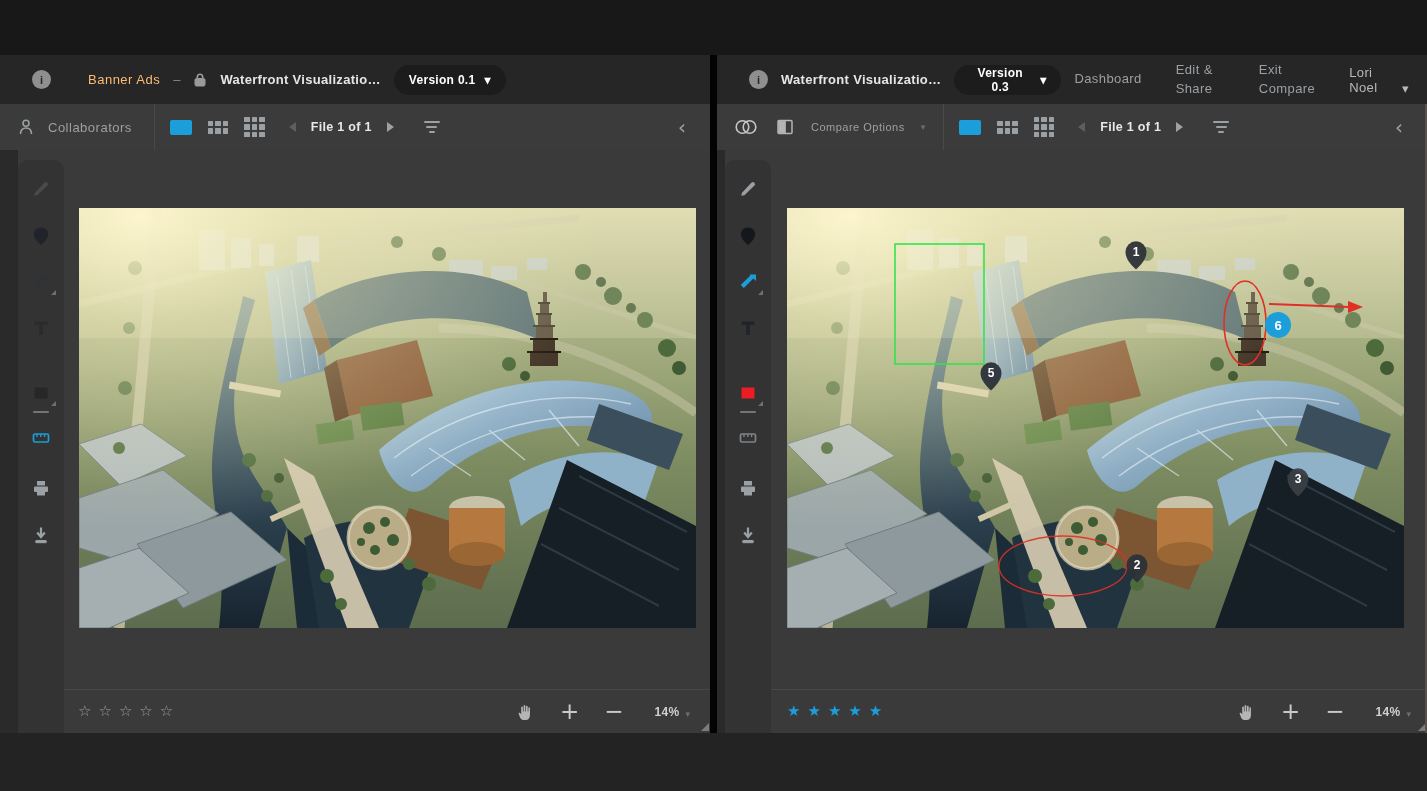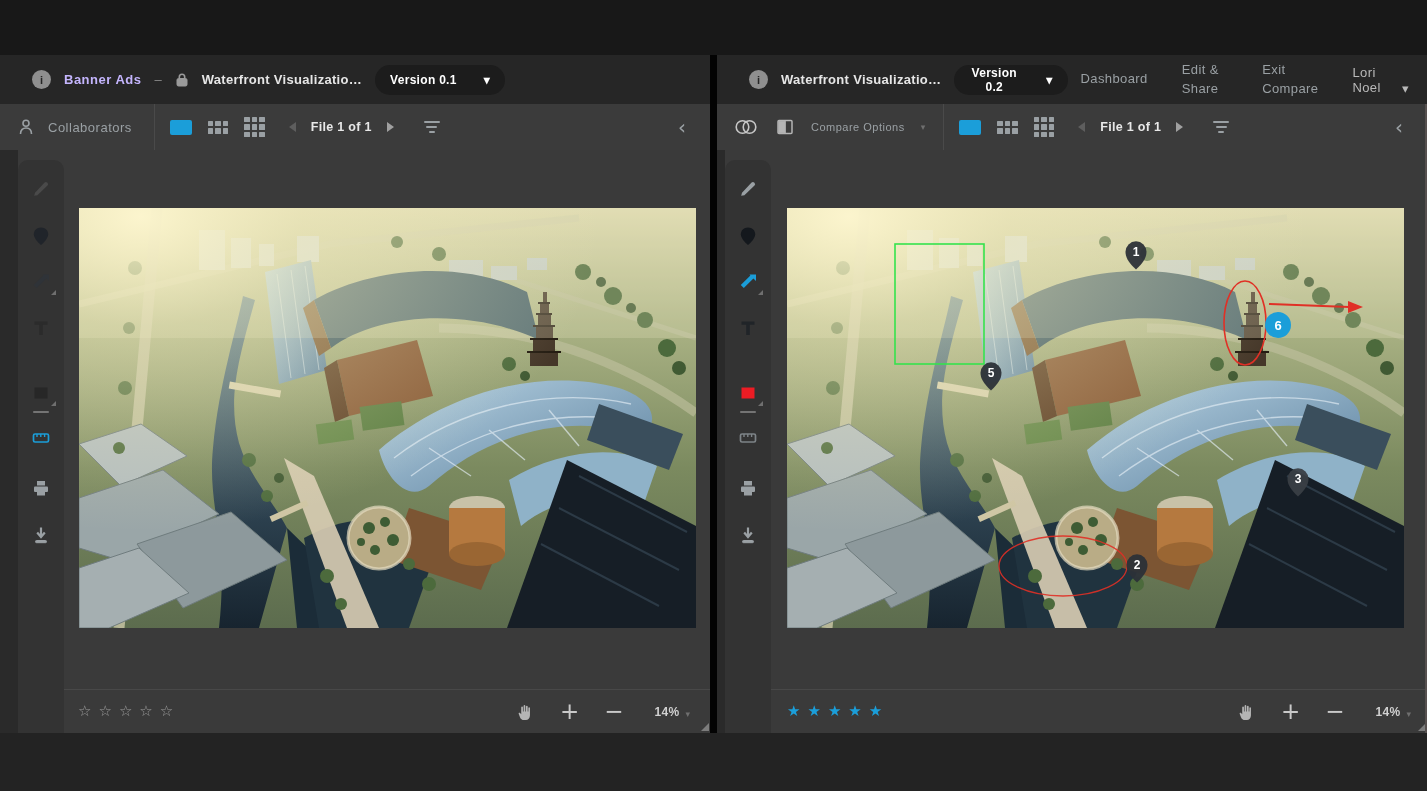--- a/index.html
+++ b/index.html
@@ -9,24 +9,24 @@
   .vdiv{position:absolute;left:710px;top:55px;width:7px;height:678px;background:#030303;z-index:6;}
 
   .panel{position:absolute;top:0;width:710px;height:733px;}
   #panel-left{left:0;} #panel-right{left:717px;}
 
   
   .hdr{position:absolute;top:55px;left:0;width:100%;height:49px;background:#262626;
        display:flex;align-items:center;gap:13px;padding:0 14px 0 32px;box-sizing:border-box;}
   .info-ic{width:19px;height:19px;border-radius:50%;background:#8f8f8f;color:#262626;
        font-size:11px;font-weight:bold;display:flex;align-items:center;justify-content:center;flex:0 0 auto;}
-  .t-proj{font-size:13px;font-weight:700;color:#c4b5fd;letter-spacing:.5px;}
+  .t-proj{font-size:13px;font-weight:400;color:#fdba74;letter-spacing:.5px;margin-left:24px;}
   .t-sep{color:#8a8a8a;font-size:13px;}
   .t-title{font-size:13px;font-weight:700;color:#e6e6e6;letter-spacing:.3px;white-space:nowrap;}
-  .pill{display:inline-flex;align-items:center;gap:27px;background:#1c1c1c;border:none;cursor:pointer;
+  .pill{display:inline-flex;align-items:center;gap:9px;background:#1c1c1c;border:none;cursor:pointer;
         border-radius:16px;height:30px;padding:0 15px;}
   .pill span{font-size:12px;font-weight:bold;color:#fff;letter-spacing:.3px;}
   .caret{font-size:9px;color:#6f6f6f;line-height:1;}
   .hdr-nav{margin-left:auto;display:flex;align-items:center;gap:34px;padding-right:4px;}
   .nav-item{font-size:13px;color:#9aa0a4;letter-spacing:.4px;line-height:1.45;cursor:pointer;}
   .nav-wrap{width:58px;}
   .user{display:flex;align-items:flex-end;gap:8px;cursor:pointer;}
   .user span{font-size:13px;color:#b9b9b9;letter-spacing:.4px;}
 
   
@@ -442,21 +442,21 @@
     </aside>
   </section>
 
   <div class="vdiv"></div>
 
   <section class="panel" id="panel-right">
     <header class="hdr">
       <span class="info-ic">i</span>
       <span class="t-title">Waterfront Visualizatio…</span>
       <button class="pill">
-        <span>Version 0.2</span>
+        <span>Version 0.3</span>
         <span class="caret">▾</span>
       </button>
       <nav class="hdr-nav">
         <span class="nav-item">Dashboard</span>
         <span class="nav-item nav-wrap">Edit &amp; Share</span>
         <span class="nav-item nav-wrap">Exit Compare</span>
         <span class="user">
           <span>Lori Noel</span>
           <span class="caret">▾</span>
         </span>

